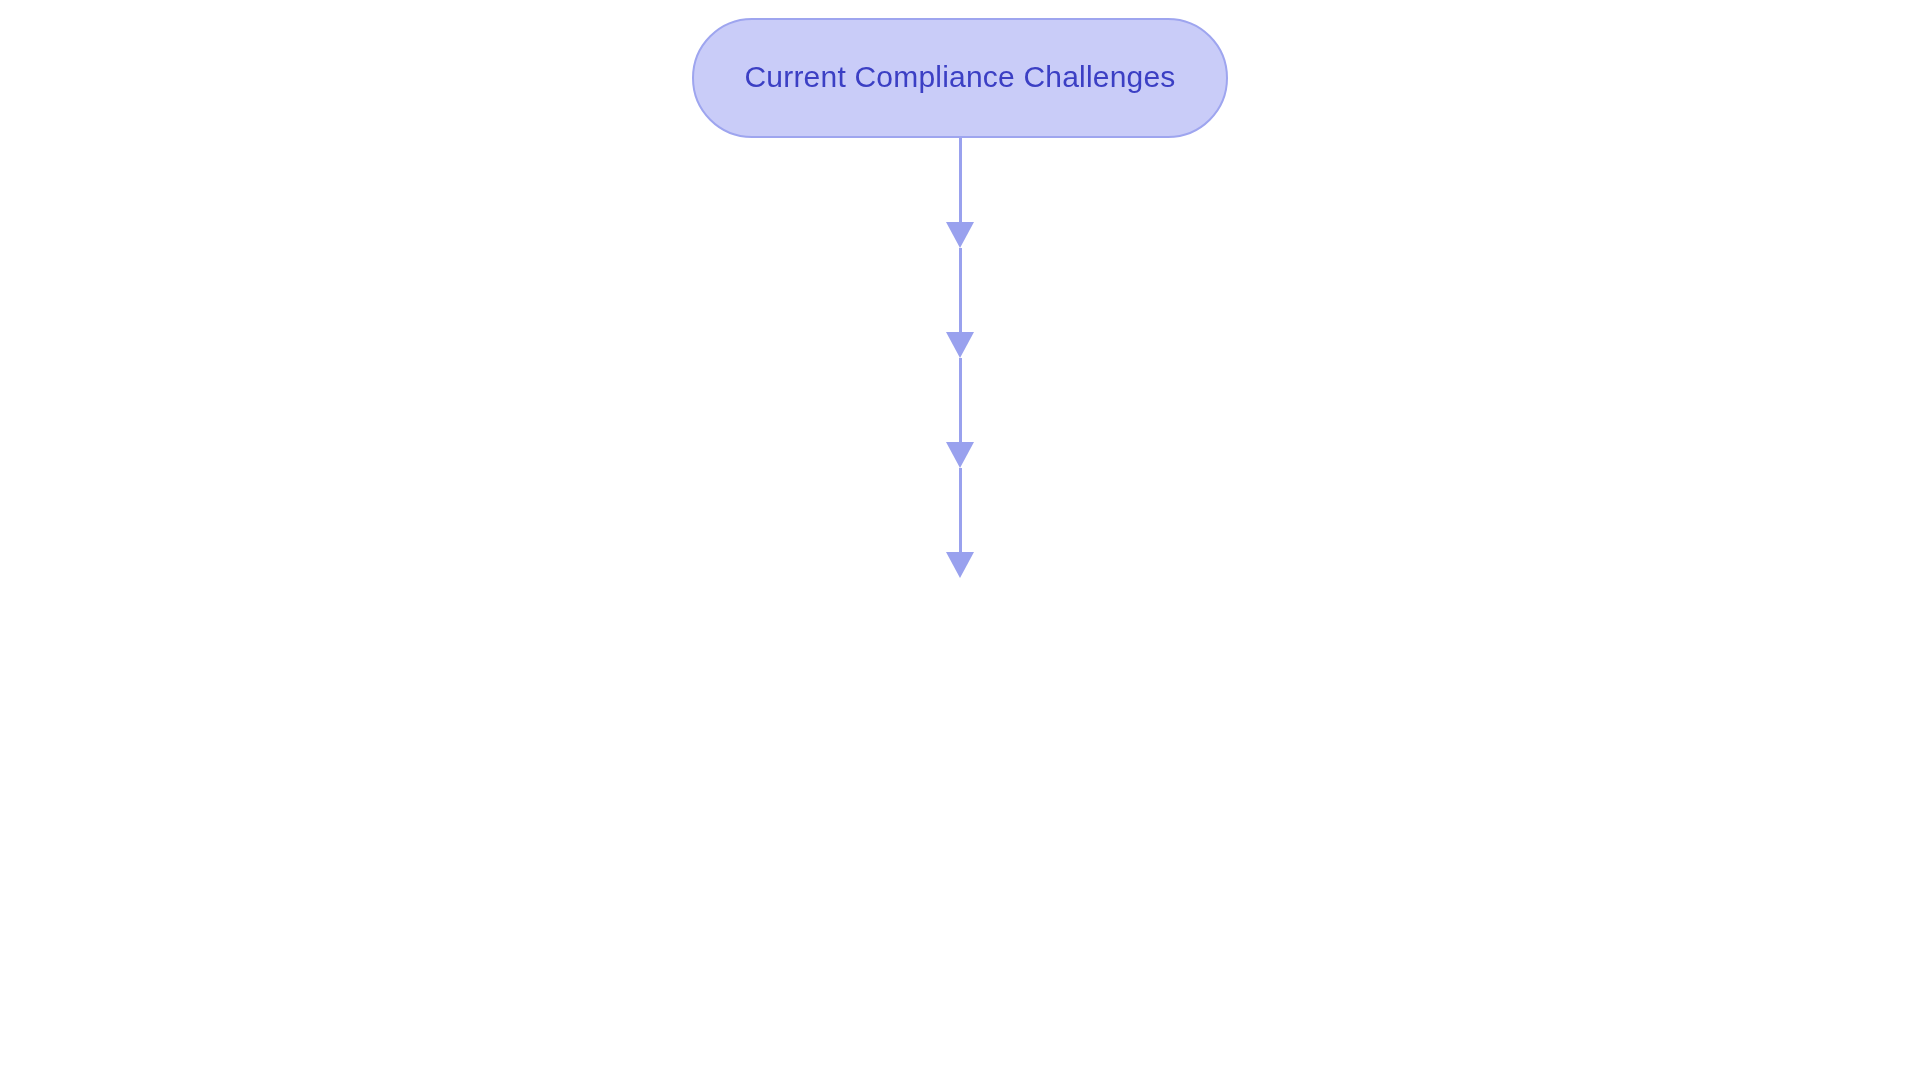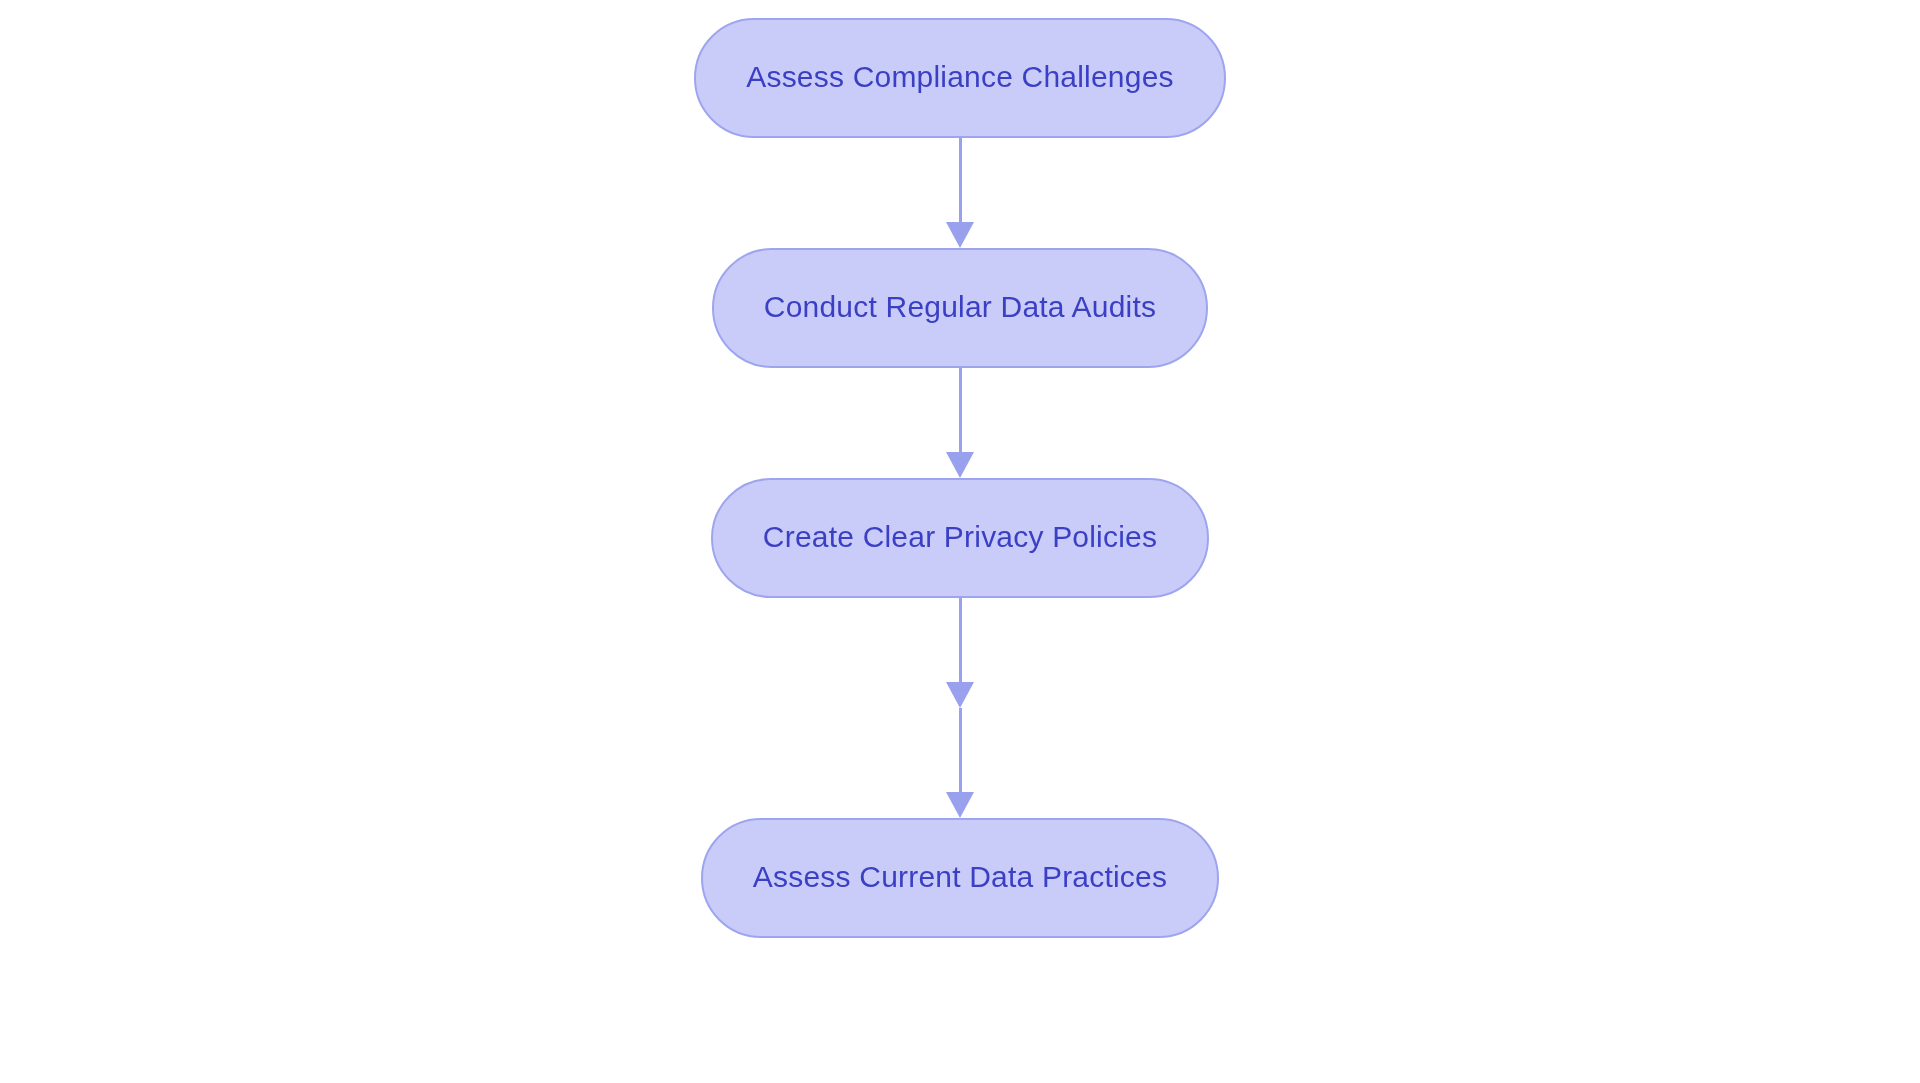--- a/index.html
+++ b/index.html
@@ -74,50 +74,41 @@
     border-top: 26px solid var(--arrow);
   }
 </style>
 </head>
 <body>
 
 <div class="canvas">
   <div class="flow">
 
     <div class="flow-node">
-      <span class="node-label">Assess Compliance Challenges</span>
-    </div>
-
-    <div class="connector">
-      <div class="stem"></div>
-      <div class="head"></div>
-    </div>
-
-    <div class="flow-node">
-      <span class="node-label">Conduct Regular Data Audits</span>
-    </div>
-
-    <div class="connector">
-      <div class="stem"></div>
-      <div class="head"></div>
-    </div>
-
-    <div class="flow-node">
-      <span class="node-label">Create Clear Privacy Policies</span>
+      <span class="node-label">Current Compliance Challenges</span>
     </div>
 
     <div class="connector">
       <div class="stem"></div>
       <div class="head"></div>
     </div>
 
 
     <div class="connector">
       <div class="stem"></div>
       <div class="head"></div>
     </div>
 
-    <div class="flow-node">
-      <span class="node-label">Assess Current Data Practices</span>
+
+    <div class="connector">
+      <div class="stem"></div>
+      <div class="head"></div>
     </div>
+
+
+    <div class="connector">
+      <div class="stem"></div>
+      <div class="head"></div>
+    </div>
+
 
   </div>
 </div>
 
 </body></html>

